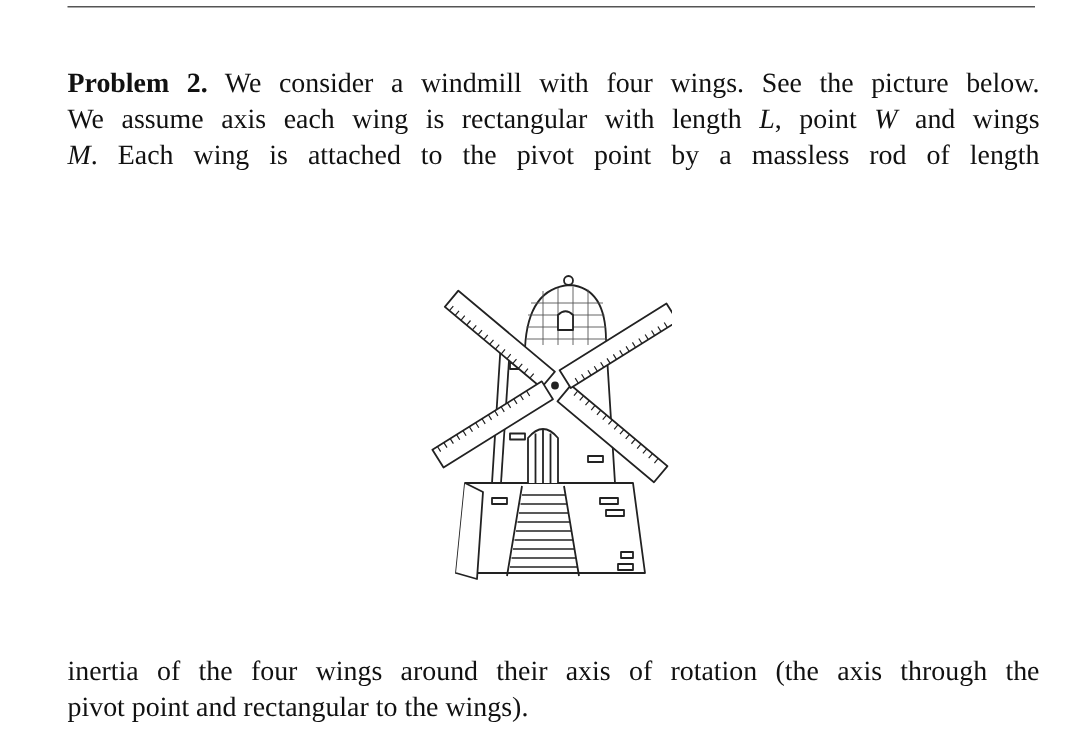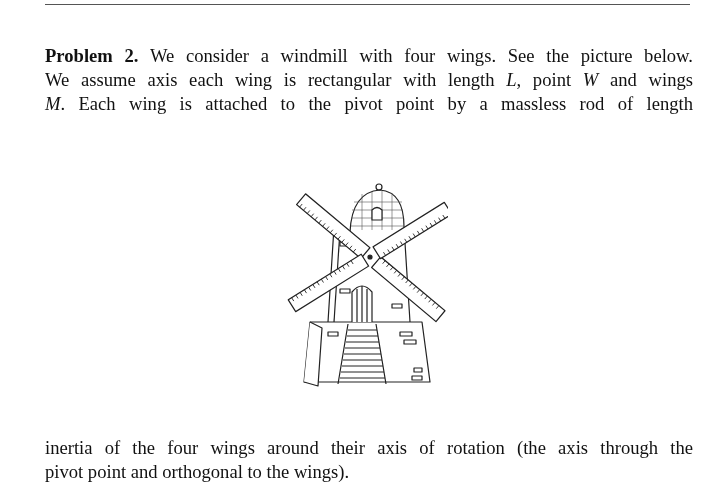--- a/index.html
+++ b/index.html
@@ -93,14 +93,14 @@
         <path d="M-88 -7 v4 M-83 -7 v4 M-78 -7 v4 M-73 -7 v4 M-68 -7 v4 M-63 -7 v4 M-58 -7 v4 M-53 -7 v4 M-48 -7 v4 M-43 -7 v4 M-38 -7 v4 M-33 -7 v4 M-28 -7 v4 M-23 -7 v4 M-18 -7 v4"></path>
         <path d="M14 7 v-4 M19 7 v-4 M24 7 v-4 M29 7 v-4 M34 7 v-4 M39 7 v-4 M44 7 v-4 M49 7 v-4 M54 7 v-4 M59 7 v-4 M64 7 v-4 M69 7 v-4 M74 7 v-4 M79 7 v-4 M84 7 v-4"></path>
       </g>
     </g>
     <circle cx="88" cy="85" r="2" fill="#222"></circle>
   </g>
 </svg>
 
 <div class="para" id="p2">
   <span class="line">inertia of the four wings around their axis of rotation (the axis through the</span>
-  <span class="line last">pivot point and orthogonal to the wings).</span>
+  <span class="line last">pivot point and rectangular to the wings).</span>
 </div>
 
 </body></html>

